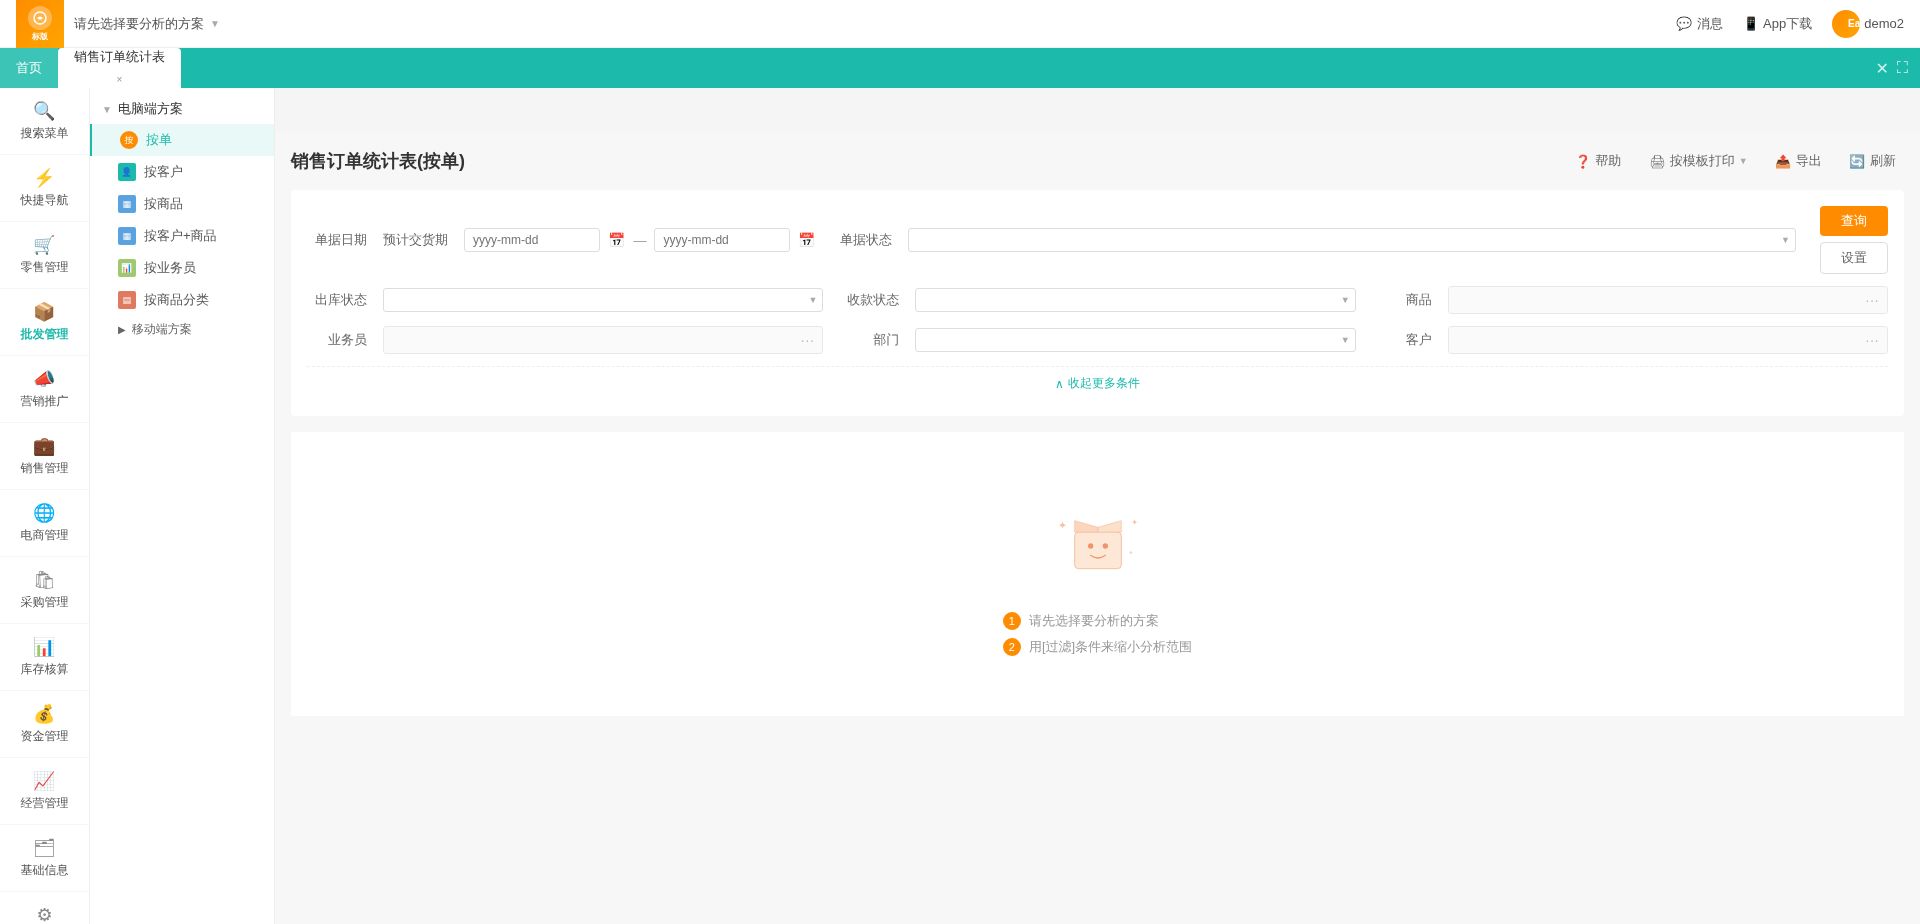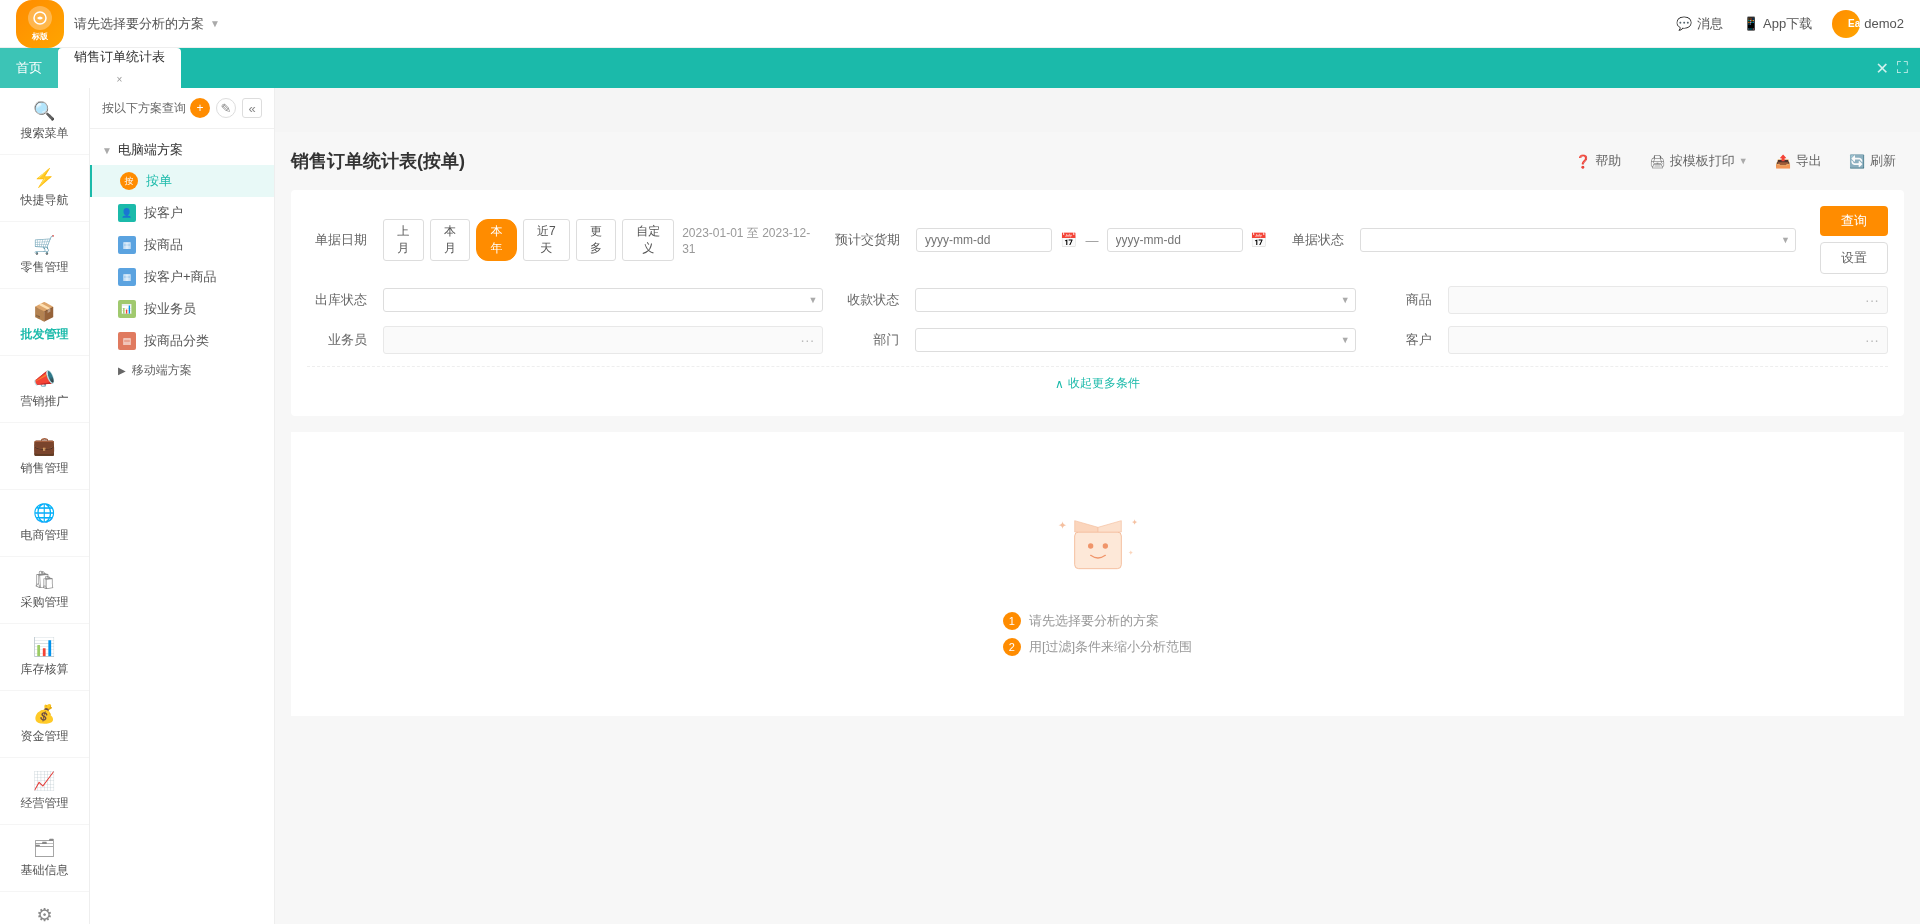--- a/index.html
+++ b/index.html
@@ -27,21 +27,20 @@
       width: 48px;
       height: 48px;
       background: linear-gradient(135deg, #ff8c00, #ffa500);
       display: flex;
       flex-direction: column;
       align-items: center;
       justify-content: center;
       color: #fff;
       font-size: 10px;
       font-weight: bold;
-      border-radius: 16px;
     }
     .logo-icon {
       width: 24px;
       height: 24px;
       background: rgba(255,255,255,0.3);
       border-radius: 50%;
       display: flex;
       align-items: center;
       justify-content: center;
       margin-bottom: 2px;
@@ -597,30 +596,20 @@
     <div class="sidebar-item">
       <div class="sidebar-icon">⚙</div>
 
     </div>
 
   </div>
 
   <div class="content-area">
 
     <div class="left-panel">
-      <div class="left-panel-header">
-        <div class="left-panel-header-left">
-          <span style="font-size:12px;color:#666;">按以下方案查询</span>
-        </div>
-        <div class="left-panel-icons">
-          <div class="icon-btn add">+</div>
-          <div class="icon-btn" style="border:1px solid #ddd;border-radius:50%;">✎</div>
-          <div class="icon-btn" style="border:1px solid #ddd;border-radius:3px;">«</div>
-        </div>
-      </div>
 
       <div class="tree-section">
         <div class="tree-parent">
           <span class="arrow">▼</span>
           <span>电脑端方案</span>
         </div>
 
         <div class="tree-item active">
           <div class="tree-item-icon" style="background:#ff8c00;border-radius:50%;">
             <span style="font-size:9px;">按</span>
@@ -692,31 +681,20 @@
             <span>🔄</span>
             <span>刷新</span>
           </div>
         </div>
       </div>
 
       <div class="filter-section">
 
         <div class="filter-row">
           <span class="filter-label">单据日期</span>
-          <div class="filter-control">
-            <div class="date-filter-group">
-              <button class="date-btn">上月</button>
-              <button class="date-btn">本月</button>
-              <button class="date-btn active">本年</button>
-              <button class="date-btn">近7天</button>
-              <button class="date-btn">更多</button>
-              <button class="date-btn">自定义</button>
-            </div>
-            <span class="date-range-text">2023-01-01 至 2023-12-31</span>
-          </div>
 
           <span class="filter-label">预计交货期</span>
           <div class="filter-control" style="flex:0 0 auto;">
             <input class="date-input" type="text" placeholder="yyyy-mm-dd" style="">
             <span class="calendar-icon">📅</span>
             <span class="date-separator">—</span>
             <input class="date-input" type="text" placeholder="yyyy-mm-dd" style="">
             <span class="calendar-icon">📅</span>
           </div>
 

